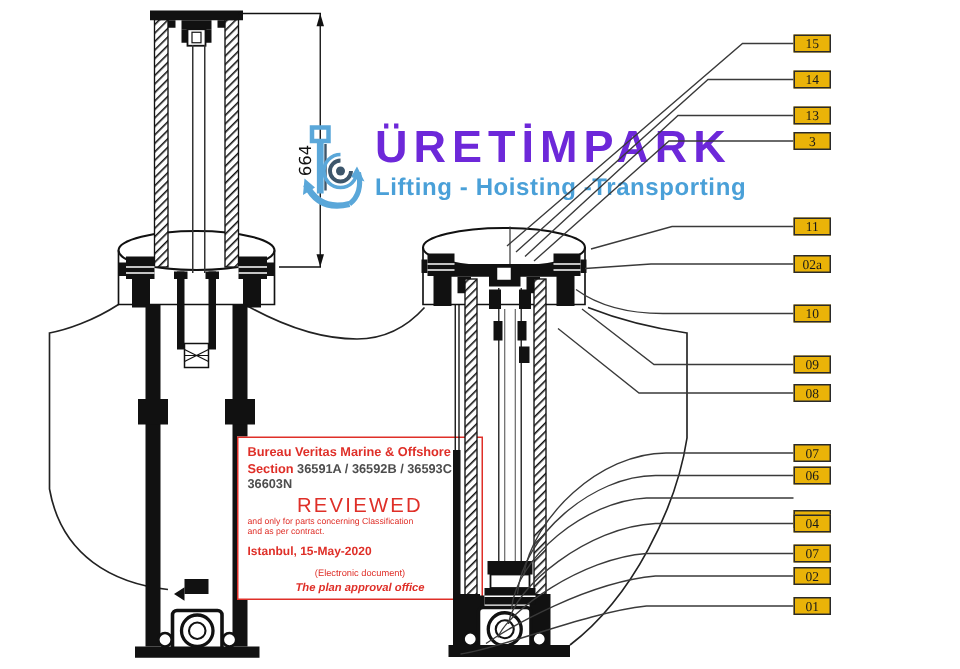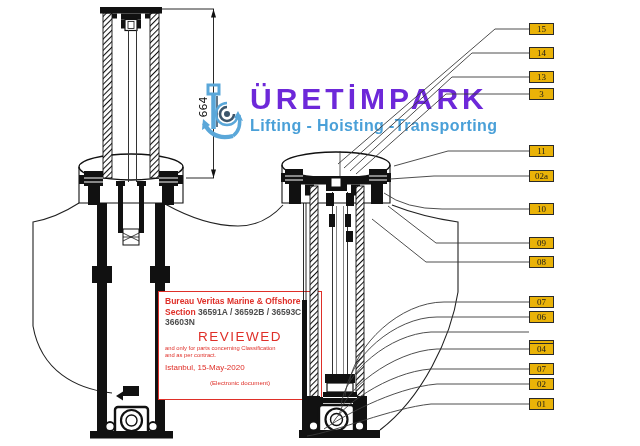--- a/index.html
+++ b/index.html
@@ -17,21 +17,21 @@
   
   .stamp { position:absolute; left:158px; top:256px; width:164px; height:109px;
            background:#ffffff; border:1.6px solid #df2f28; padding:4px 6px 3px 6px;
            color:#df2f28; font-family:"Liberation Sans", sans-serif;margin-top:35px; }
   .stamp .s-head { font-size:8.5px; font-weight:bold; }
   .stamp .s-section { font-size:8.5px; font-weight:bold; margin-top:1px; }
   .stamp .s-section .nums { color:#4d4d4d; }
   .stamp .s-reviewed { font-size:13.5px; font-weight:normal; text-align:center; letter-spacing:1.5px; margin-top:2px; }
   .stamp .s-l1 { font-size:8px; font-weight:bold; margin-top:2px; }
   .stamp .s-l2, .stamp .s-l3 { font-size:5.8px; margin-top:1px; }
-  .stamp .s-date { font-size:8px; font-weight:normal; margin-top:5px; }
+  .stamp .s-date { font-size:8px; font-weight:bold; margin-top:5px; }
   .stamp .s-note { font-size:6.2px; text-align:center; margin-top:7px; }
   .stamp .s-office { font-size:7.5px; font-weight:bold; font-style:italic; text-align:center; margin-top:1px; }
 
   
   .callout { position:absolute; left:529px; width:25px; height:12px; background:#eab308;
              border:1px solid #2a2a2a; font-family:"Liberation Serif", serif;
              font-size:9px; line-height:10px; text-align:center; color:#1a1a1a; }
 </style>
 </head>
 <body>
@@ -138,20 +138,21 @@
     <div class="s-head">Bureau Veritas Marine &amp; Offshore</div>
     <div class="s-section">
       <span>Section</span>
       <span class="nums">36591A / 36592B / 36593C / 36603N</span>
     </div>
     <div class="s-reviewed">REVIEWED</div>
     <div class="s-l2">and only for parts concerning Classification</div>
     <div class="s-l3">and as per contract.</div>
     <div class="s-date">Istanbul, 15-May-2020</div>
     <div class="s-note">(Electronic document)</div>
+    <div class="s-office">The plan approval office</div>
   </div>
 
   <svg class="layer" width="640" height="446" viewBox="0 0 640 446">
 
     <g fill="none" stroke="#222" stroke-width="1.1">
       <path d="M392,205 C420,216 444,220 458,222 L458,292 C451,338 422,398 380,430"></path>
     </g>
 
     <g>
       <ellipse cx="336" cy="165" rx="54" ry="13" fill="#fff" stroke="#111" stroke-width="1.4"></ellipse>

